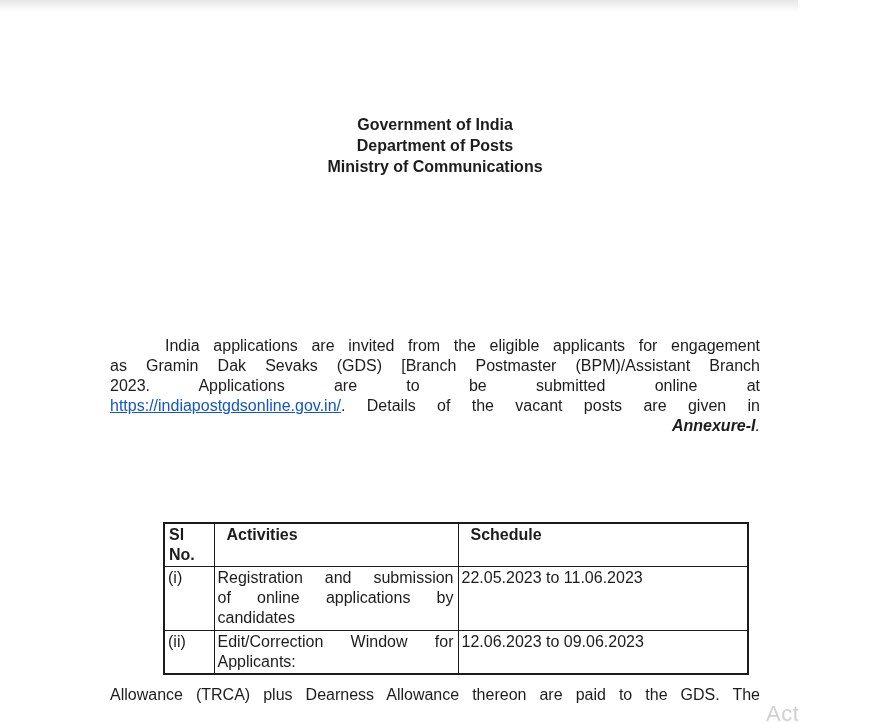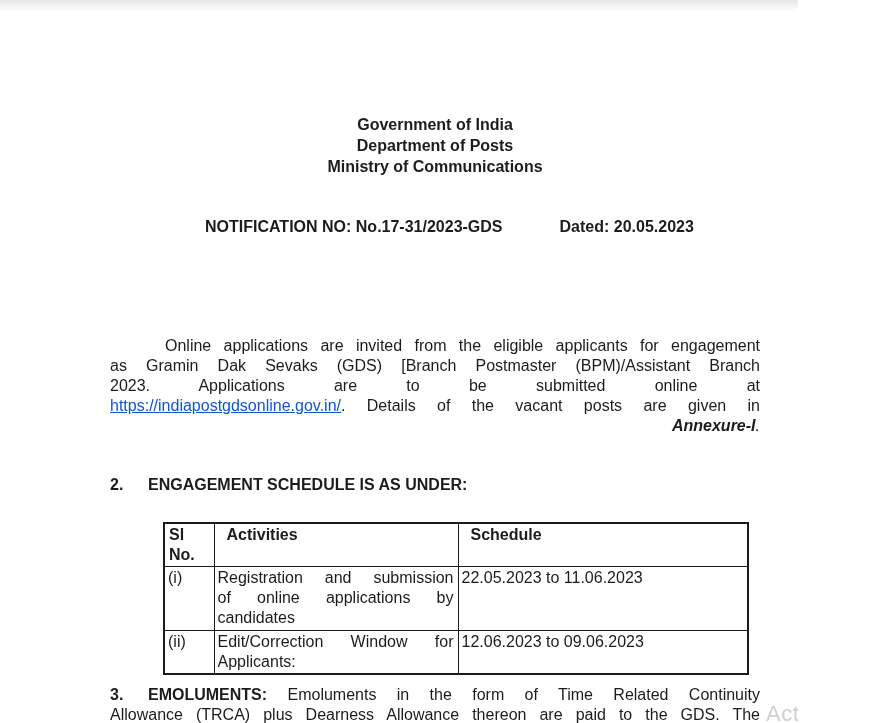--- a/index.html
+++ b/index.html
@@ -69,32 +69,30 @@
 
 <div class="page">
   <div class="top-shade"></div>
 
   <div class="col gov-header">
     <div>Government of India</div>
     <div>Department of Posts</div>
     <div>Ministry of Communications</div>
   </div>
 
-  <div class="col notif-line"><span>NOTIFICATION NO: No.17-31/2023-GDS</span><span class="notif-spacer"></span><span>Dated: 20.05.2023</span></div>
 
 
   <div class="col intro">
-    <div class="jline indent1">Online applications are invited from the eligible applicants for engagement</div>
+    <div class="jline indent1">India applications are invited from the eligible applicants for engagement</div>
     <div class="jline">as Gramin Dak Sevaks (GDS) [Branch Postmaster (BPM)/Assistant Branch</div>
     <div class="jline">2023. Applications are to be submitted online at</div>
     <div class="jline"><a href="#" class="url">https://indiapostgdsonline.gov.in/</a><span>. Details of the vacant posts are given in</span></div>
     <div class="line-last"><b>Annexure-I</b><span>.</span></div>
   </div>
 
-  <div class="col section-head"><span class="num">2.</span><span>ENGAGEMENT SCHEDULE IS AS UNDER:</span></div>
 
   <table class="schedule">
     <colgroup>
         <col style="width:50px">
         <col style="width:244px">
         <col style="width:290px">
       </colgroup>
     <thead>
       <tr class="head-row">
         <th class="sl-h">Sl No.</th>
@@ -113,18 +111,17 @@
       <tr class="row-2">
         <td>(ii)</td>
         <td class="activity">Edit/Correction Window for
 Applicants:</td>
         <td>12.06.2023 to 09.06.2023</td>
       </tr>
     </tbody>
   </table>
 
   <div class="col section3">
-    <div class="jline"><span class="num">3.</span><b>EMOLUMENTS:</b> <span>Emoluments in the form of Time Related Continuity</span></div>
     <div class="jline">Allowance (TRCA) plus Dearness Allowance thereon are paid to the GDS. The</div>
   </div>
 
   <div class="watermark">Activate W</div>
 </div>
 
 </body></html>

